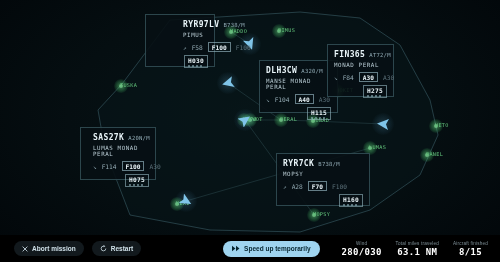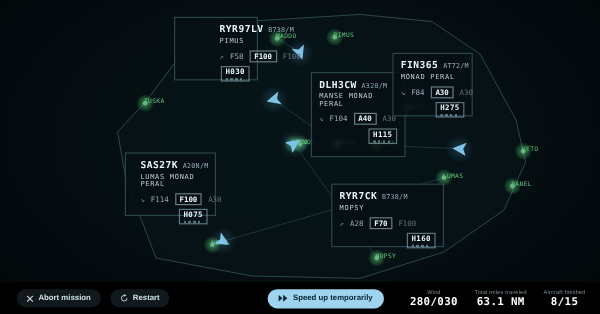--- a/index.html
+++ b/index.html
@@ -346,21 +346,21 @@
           <span class="db-cleared">F100</span>
           <span class="db-final">F100</span>
         </div>
         <div class="db-hdgrow">
           <span class="db-hdg">
             <span class="db-hdgval">H030</span>
             <span class="db-hdgbars"></span>
           </span>
         </div>
       </div>
-      <div class="datablock" style="left: 259px; top: 60px; width: 79px; height: 71px;">
+      <div class="datablock" style="left: 259px; top: 60px; width: 79px; height: 53px;">
         <div class="db-head">
           <span class="db-call">DLH3CW</span>
           <span class="db-type">A320/M</span>
         </div>
         <div class="db-route">MANSE MONAD PERAL</div>
         <div class="db-alts">
           <span class="db-arrow">↘</span>
           <span class="db-cur">F104</span>
           <span class="db-cleared">A40</span>
           <span class="db-final">A30</span>
@@ -384,21 +384,21 @@
           <span class="db-cleared">A30</span>
           <span class="db-final">A30</span>
         </div>
         <div class="db-hdgrow">
           <span class="db-hdg">
             <span class="db-hdgval">H275</span>
             <span class="db-hdgbars"></span>
           </span>
         </div>
       </div>
-      <div class="datablock" style="left: 104px; top: 127px; width: 76px; height: 53px; padding-left: 12px;">
+      <div class="datablock" style="left: 80px; top: 127px; width: 76px; height: 53px; padding-left: 12px;">
         <div class="db-head">
           <span class="db-call">SAS27K</span>
           <span class="db-type">A20N/M</span>
         </div>
         <div class="db-route">LUMAS MONAD PERAL</div>
         <div class="db-alts">
           <span class="db-arrow">↘</span>
           <span class="db-cur">F114</span>
           <span class="db-cleared">F100</span>
           <span class="db-final">A30</span>

